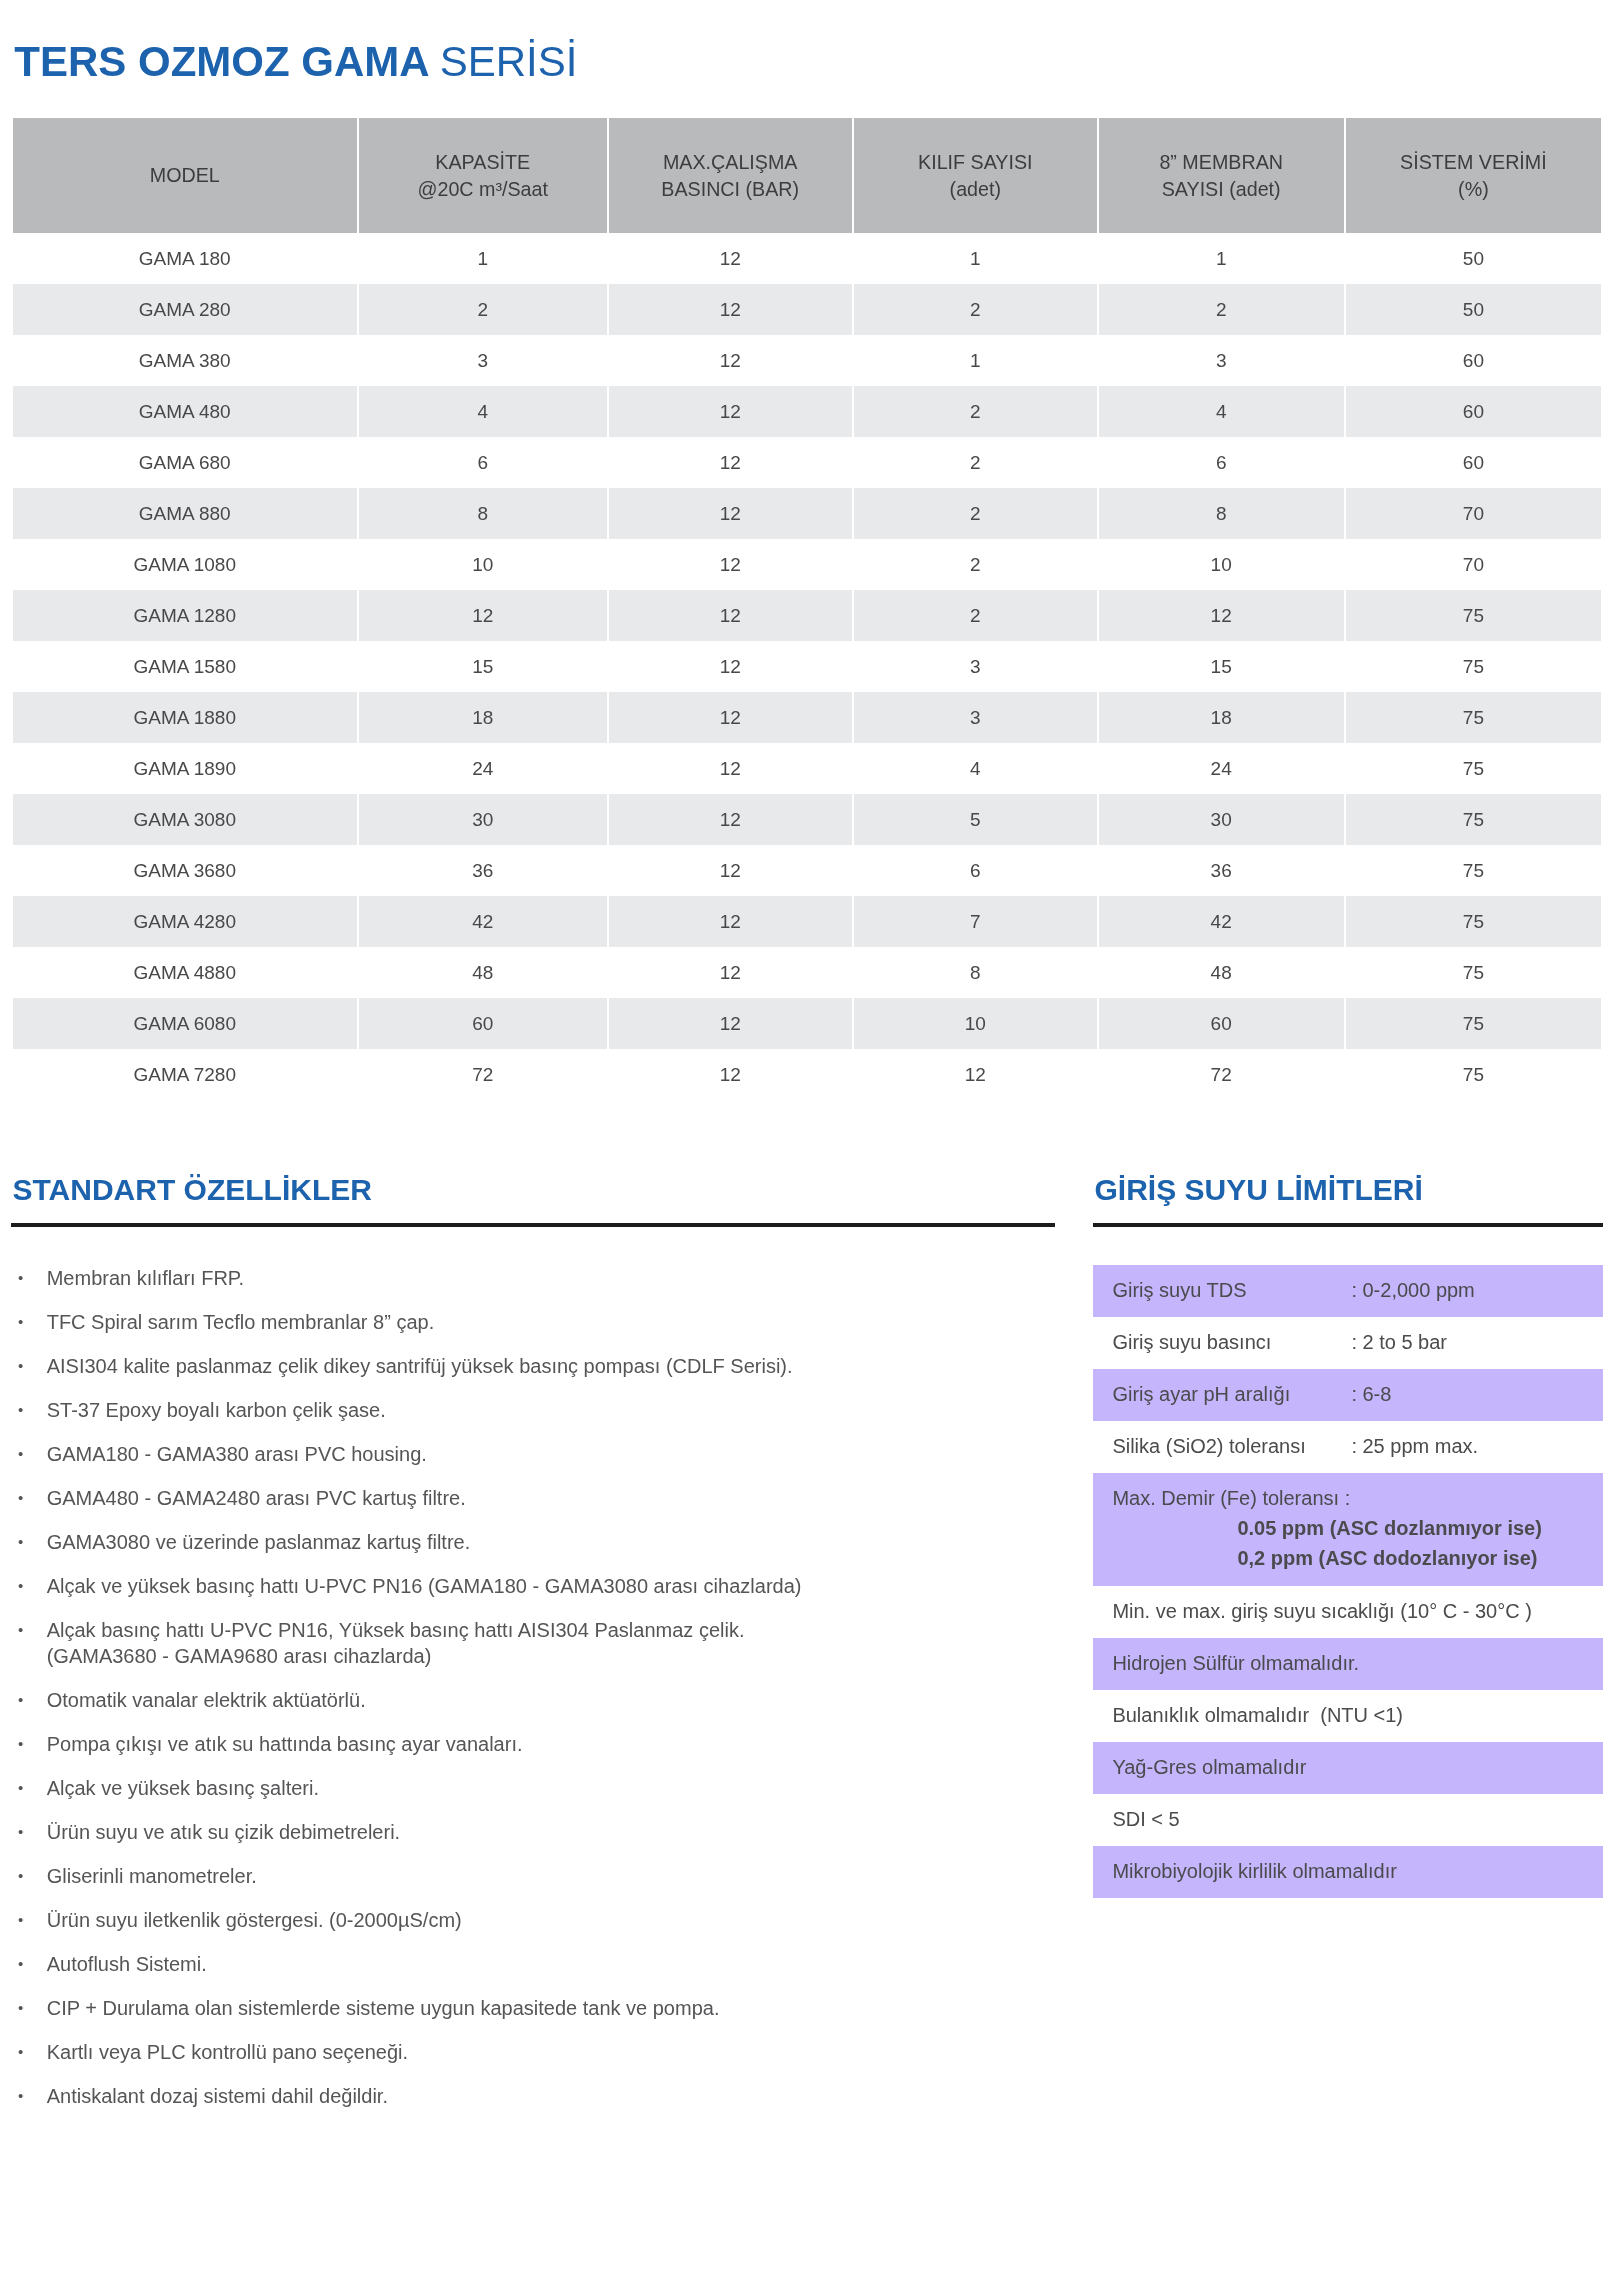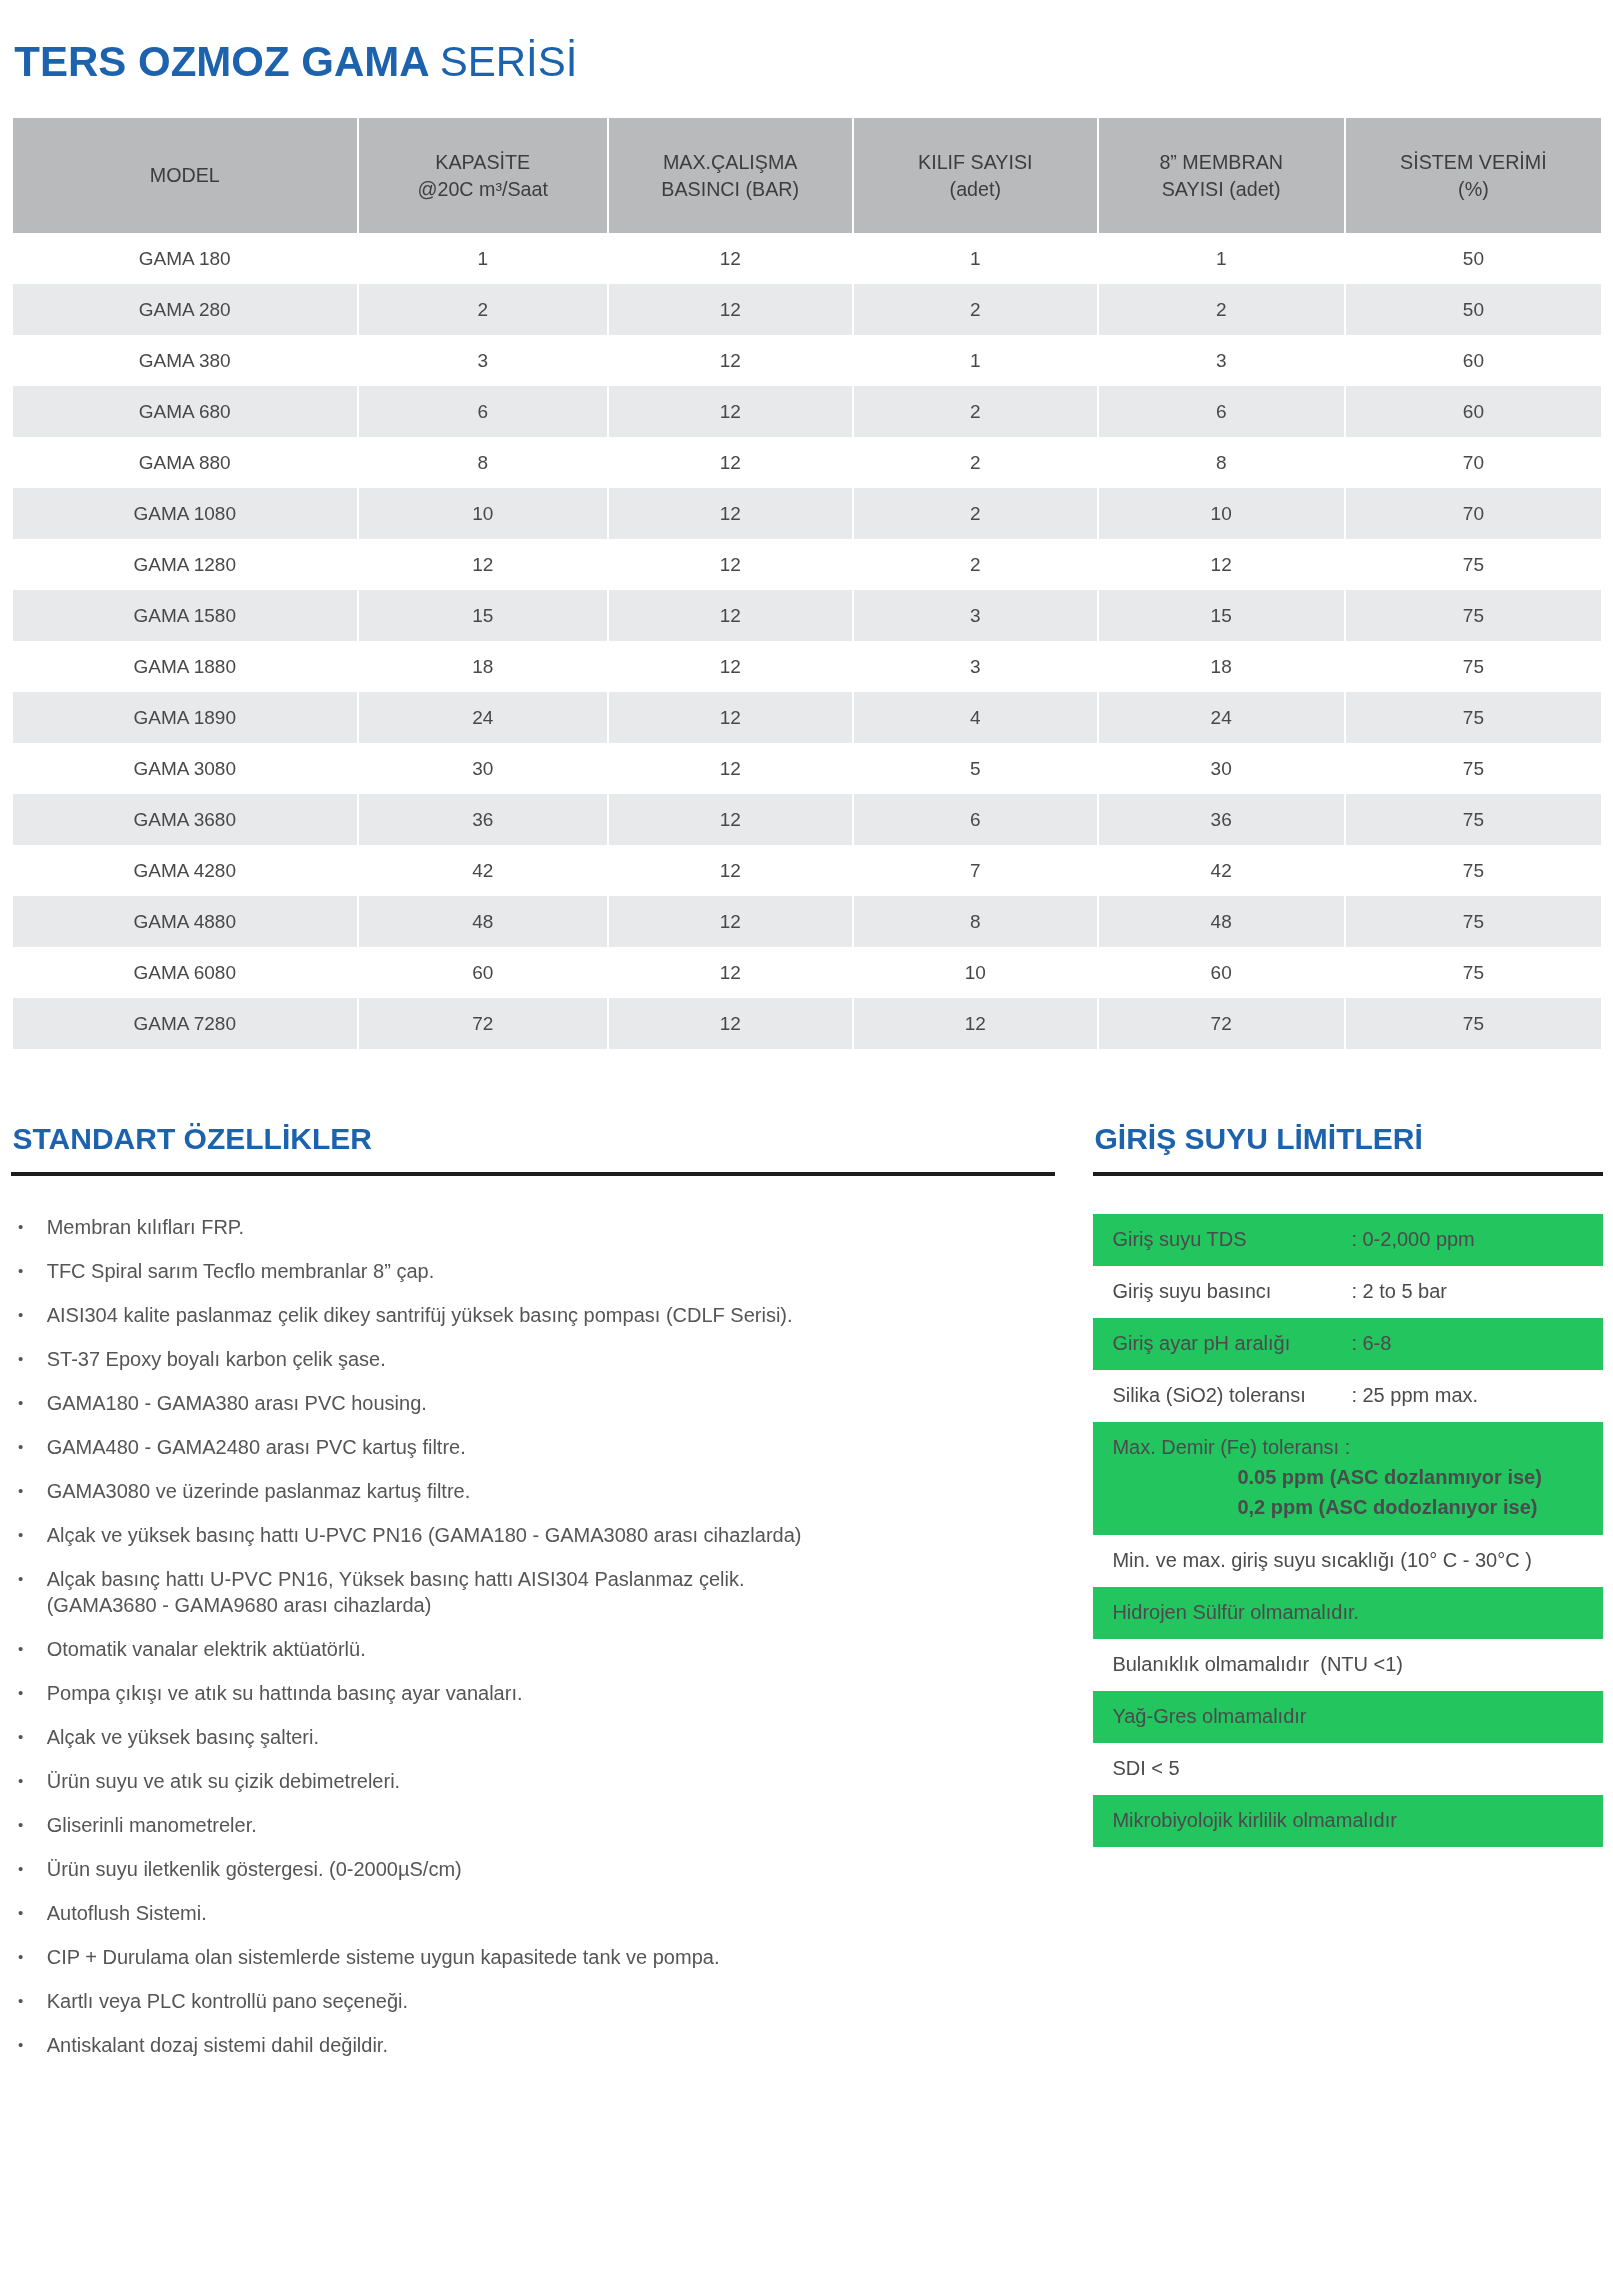--- a/index.html
+++ b/index.html
@@ -100,21 +100,21 @@
 
   
   .limits-list { font-size: 20px; color: #4b4b4d; }
   .limits-row {
     display: flex;
     align-items: center;
     min-height: 52px;
     padding-left: 19.7px;
     padding-right: 9px;
   }
-  .limits-row.shaded { background: #22c55e; }
+  .limits-row.shaded { background: #c4b5fd; }
   .limits-row .label { white-space: pre-wrap; }
   .limits-row.has-value .label { width: 239px; flex: none; }
   .limits-row .value { white-space: pre-wrap; }
   .limits-row.multi {
     display: block;
     padding-top: 10.7px;
     padding-bottom: 12.5px;
   }
   .limits-row.multi .label { display: block; line-height: 30px; }
   .limits-row.multi .sub-line {
@@ -187,20 +187,28 @@
         </tr>
         <tr>
           <td>GAMA 380</td>
           <td>3</td>
           <td>12</td>
           <td>1</td>
           <td>3</td>
           <td>60</td>
         </tr>
         <tr>
+          <td>GAMA 480</td>
+          <td>4</td>
+          <td>12</td>
+          <td>2</td>
+          <td>4</td>
+          <td>60</td>
+        </tr>
+        <tr>
           <td>GAMA 680</td>
           <td>6</td>
           <td>12</td>
           <td>2</td>
           <td>6</td>
           <td>60</td>
         </tr>
         <tr>
           <td>GAMA 880</td>
           <td>8</td>

